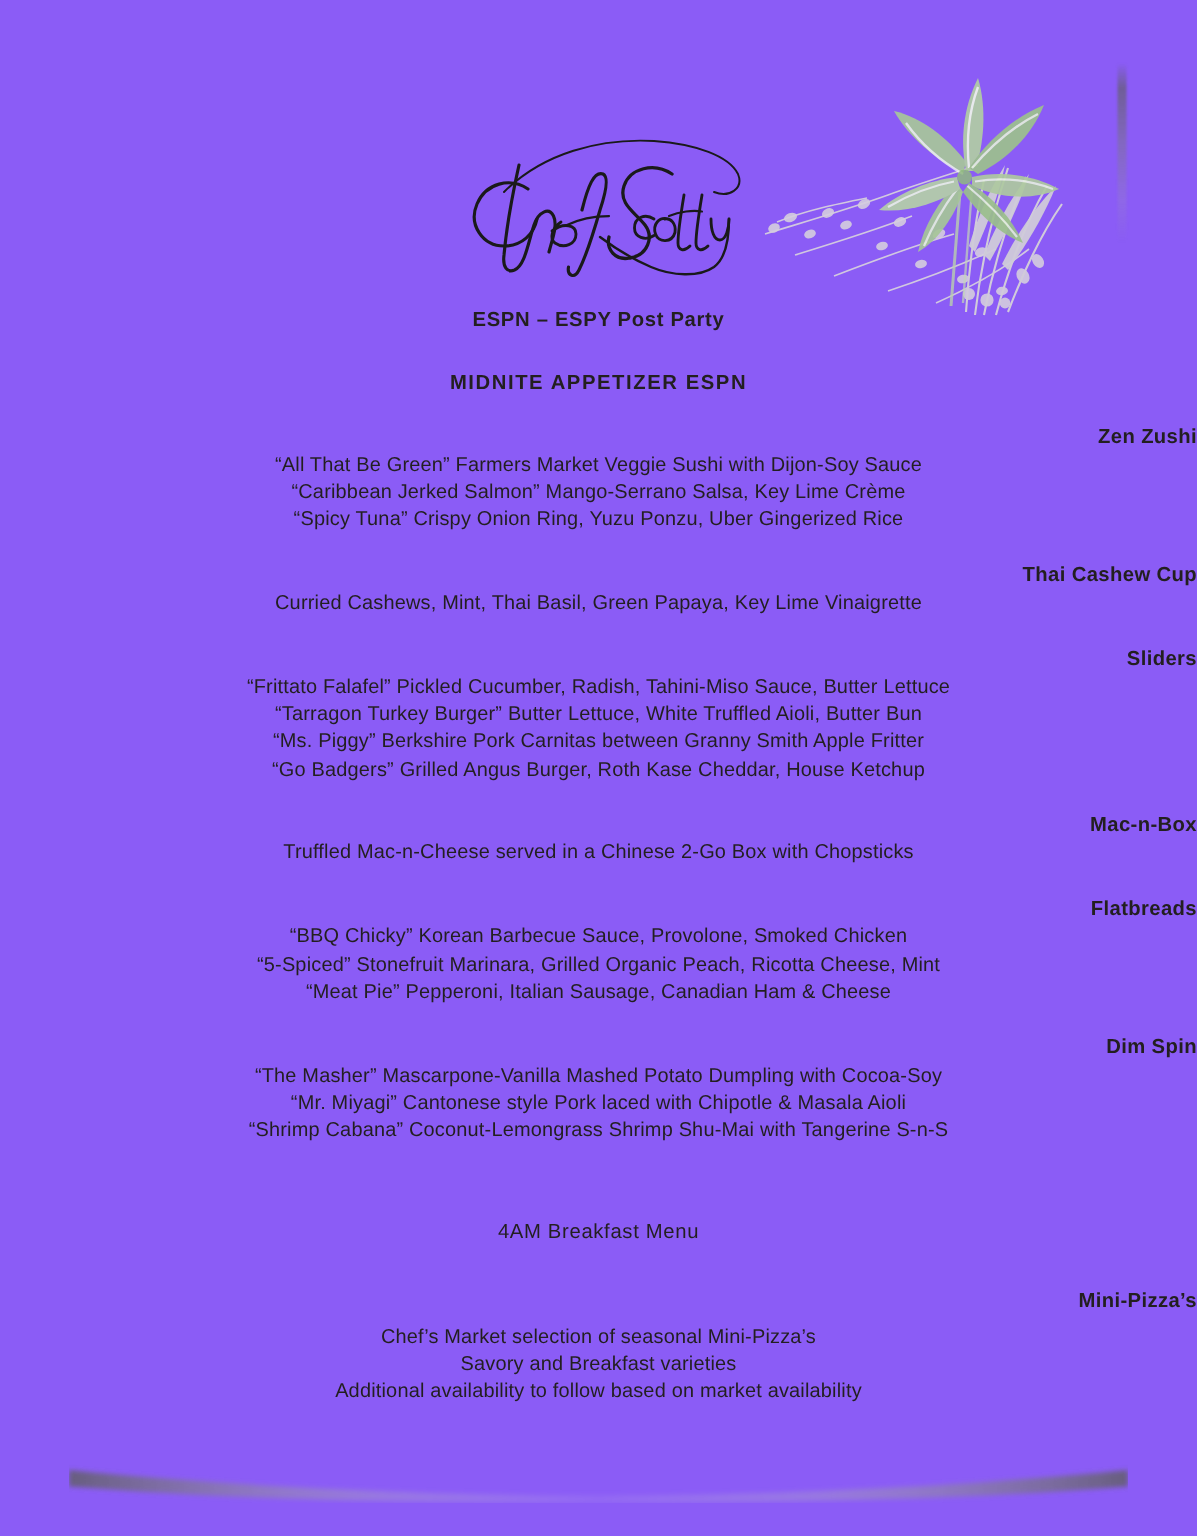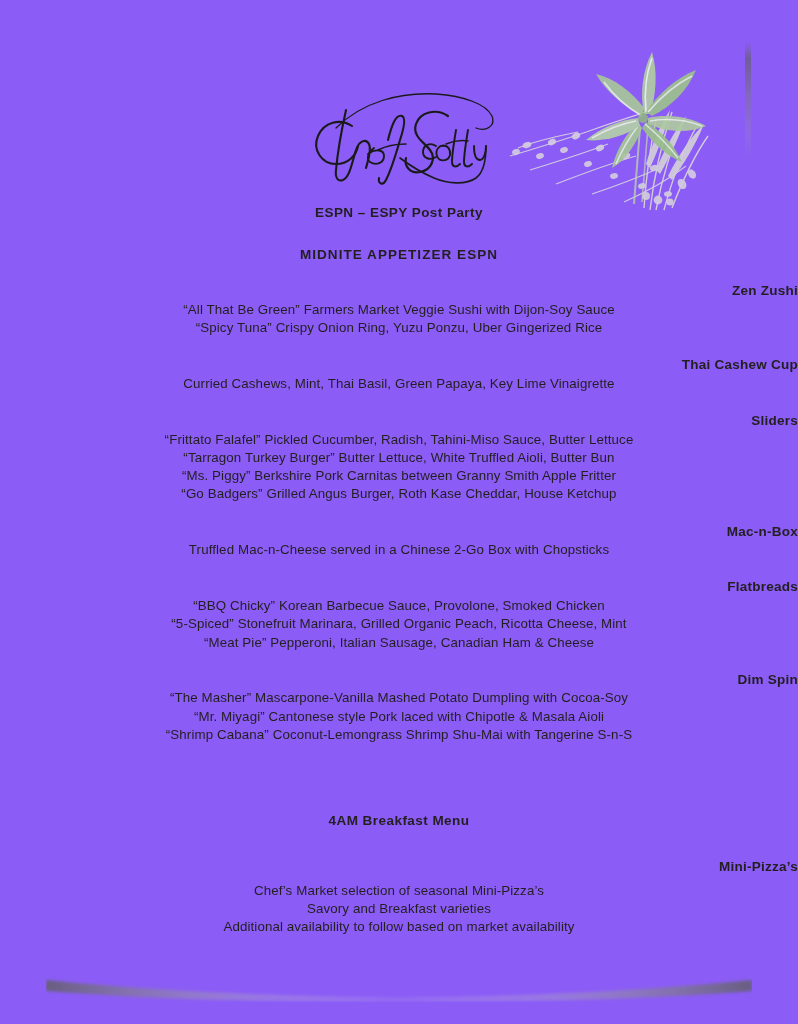--- a/index.html
+++ b/index.html
@@ -128,21 +128,21 @@
   }
 
   
   .breakfast {
     position: absolute;
     top: 814px;
     width: 100%;
   }
   .breakfast-title {
     font-size: 13.5px;
-    font-weight: bold;
+    font-weight: normal;
     letter-spacing: 0.45px;
     line-height: 1;
     margin: 0 0 30px 0;
   }
   .breakfast .section-name { margin-bottom: 6px; }
 </style>
 </head>
 <body>
 
 <div class="page">
@@ -272,20 +272,21 @@
 
     <div class="event-title">ESPN – ESPY Post Party</div>
 
     <div class="menu-title">MIDNITE APPETIZER ESPN</div>
 
     <div class="sections">
 
       <div class="section">
         <p class="section-name">Zen Zushi</p>
         <p class="section-item">“All That Be Green” Farmers Market Veggie Sushi with Dijon-Soy Sauce</p>
+        <p class="section-item">“Caribbean Jerked Salmon” Mango-Serrano Salsa, Key Lime Crème</p>
         <p class="section-item">“Spicy Tuna” Crispy Onion Ring, Yuzu Ponzu, Uber Gingerized Rice</p>
       </div>
 
       <div class="section">
         <p class="section-name">Thai Cashew Cup</p>
         <p class="section-item">Curried Cashews, Mint, Thai Basil, Green Papaya, Key Lime Vinaigrette</p>
       </div>
 
       <div class="section">
         <p class="section-name">Sliders</p>

